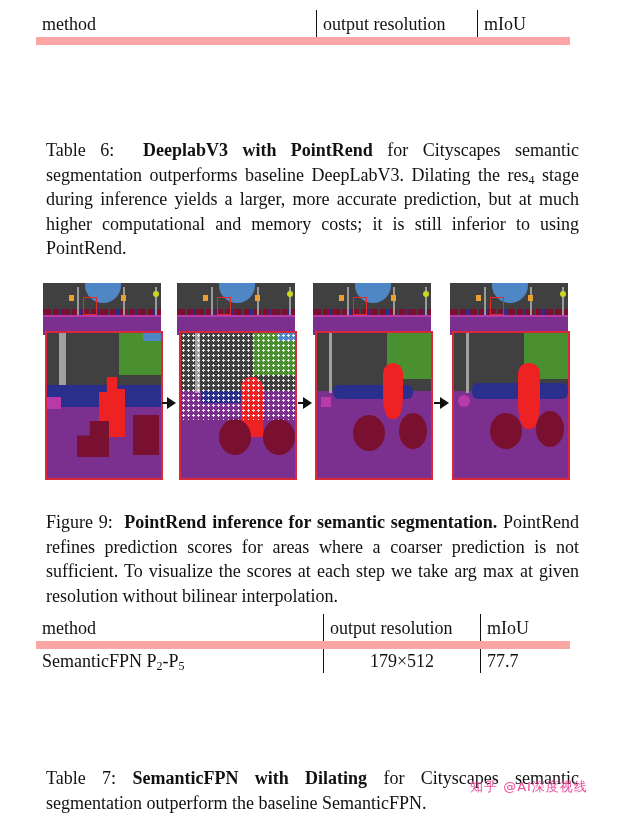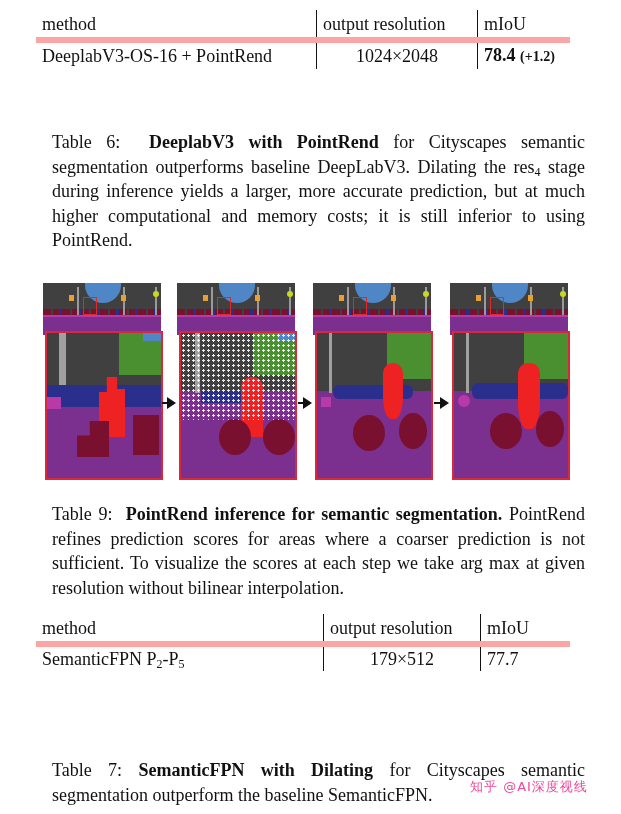--- a/index.html
+++ b/index.html
@@ -3,27 +3,27 @@
 <meta charset="utf-8">
 <style>
   html, body { margin:0; padding:0; background:#ffffff; }
   body { width:621px; height:814px; position:relative; overflow:hidden;
          font-family:"Liberation Serif", "DejaVu Serif", serif; color:#111; }
   .abs { position:absolute; }
   
   table.t { position:absolute; border-collapse:collapse; font-size:18px; line-height:24px; }
   table.t td, table.t th { padding:0 6px; white-space:nowrap; font-weight:normal; text-align:left; }
   table.t th { height:26px; vertical-align:bottom; padding-bottom:1px; }
-  table.t tr.hdr th { border-bottom:6px solid #fca5a5; }
+  table.t tr.hdr th { border-bottom:8px solid #fca5a5; }
   table.t .c2 { text-align:center; border-left:1px solid #111; border-right:1px solid #111; }
   table.t .sep td { border-top:1px solid #111; }
   .delta { font-size:14px; }
   b { font-weight:bold; }
   sub { font-size:12px; vertical-align:-3px; line-height:0; }
-  .caption { position:absolute; left:52px; width:533px; font-size:18px; line-height:24.5px; text-align:justify; }
+  .caption { position:absolute; left:46px; width:533px; font-size:18px; line-height:24.5px; text-align:justify;margin-top:8px; }
   
   .panel { position:absolute; top:283px; width:118px; height:195px; }
   .scene { position:absolute; left:0; top:0; width:118px; height:52px; background:#404040; overflow:hidden; }
   .sky { position:absolute; left:42px; top:0; width:36px; height:20px; background:#4f86c6; border-radius:0 0 18px 18px; }
   .cars { position:absolute; left:0; top:26px; width:118px; height:10px; background:repeating-linear-gradient(90deg,#7a1030 0 8px,#404040 8px 10px,#7a1030 10px 16px,#2a2f8e 16px 19px); }
   .road { position:absolute; left:0; top:34px; width:118px; height:18px; background:#7b2f8f; }
   .walk { position:absolute; left:0; top:32px; width:118px; height:6px; background:#b83aa8; }
   .pole { position:absolute; top:4px; width:2px; height:28px; background:#9a9a9a; }
   .light { position:absolute; width:5px; height:6px; background:#e8a030; }
   .ybox { position:absolute; width:6px; height:6px; background:#c8d820; border-radius:3px; }
@@ -44,25 +44,20 @@
 </head>
 <body>
 
 <table class="t" style="left:36px; top:10px; width:534px;">
   <tbody>
       <tr class="hdr">
     <th style="width:268px;">method</th>
     <th class="c2" style="text-align:left;width:148px;">output resolution</th>
     <th>mIoU</th>
   </tr>
-  <tr>
-    <td>DeeplabV3-OS-16 + PointRend</td>
-    <td class="c2">1024×2048</td>
-    <td><b>78.4</b> <b class="delta">(+1.2)</b></td>
-  </tr>
 </tbody>
   </table>
 
 <div class="caption" style="top:130px;">
   <span>Table 6:</span>&nbsp;
   <b>DeeplabV3 with PointRend</b><span> for Cityscapes semantic segmentation outperforms baseline DeepLabV3. Dilating the res</span><sub>4</sub><span> stage during inference yields a larger, more accurate prediction, but at much higher computational and memory costs; it is still inferior to using PointRend.</span>
 </div>
 
 <div>
 
@@ -170,21 +165,21 @@
       <div class="car" style="left:18px;width:96px;top:50px;height:16px;border-radius:6px"></div>
       <div class="abs" style="left:4px;top:62px;width:12px;height:12px;border-radius:50%;background:#b83aa8"></div>
       <div class="rider" style="left:64px;top:30px;width:22px;height:66px;border-radius:10px 10px 40% 40%"></div>
       <div class="wheel" style="left:36px;top:80px;border-radius:50%"></div>
       <div class="wheel" style="left:82px;top:78px;width:28px;border-radius:50%"></div>
     </div>
   </div>
 </div>
 
 <div class="caption" style="top:502px;">
-  <span>Table 9:</span>&nbsp;
+  <span>Figure 9:</span>&nbsp;
   <b>PointRend inference for semantic segmentation.</b><span> PointRend refines prediction scores for areas where a coarser prediction is not sufficient. To visualize the scores at each step we take arg max at given resolution without bilinear interpolation.</span>
 </div>
 
 <table class="t" style="left:36px; top:614px; width:534px;">
   <tbody>
       <tr class="hdr">
     <th style="width:275px;">method</th>
     <th class="c2" style="text-align:left;width:144px;">output resolution</th>
     <th>mIoU</th>
   </tr>

